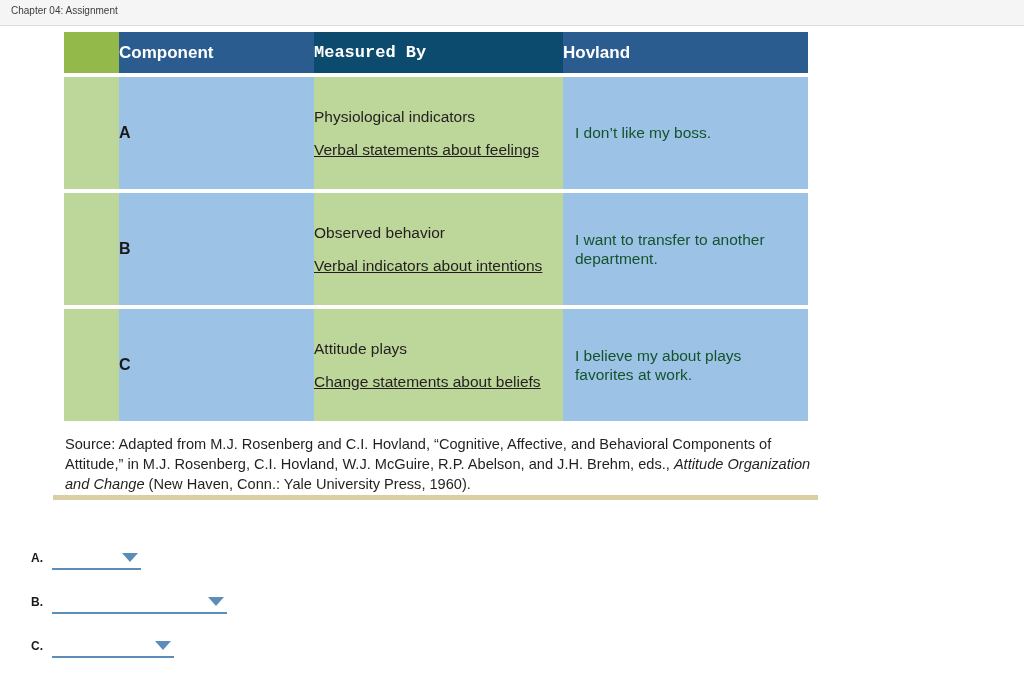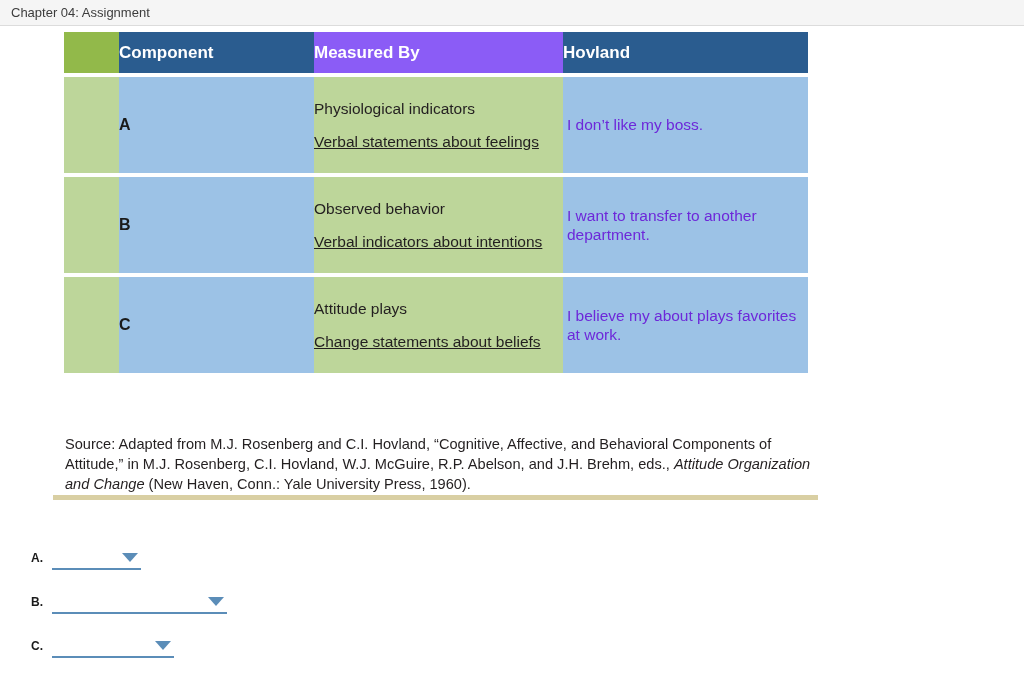--- a/index.html
+++ b/index.html
@@ -13,21 +13,21 @@
   }
   
   #topbar{
     position:absolute;left:0;top:0;width:1024px;height:26px;
     background:#f5f5f5;
     border-bottom:1px solid #dcdcdc;
     box-sizing:border-box;
   }
   #topbar .title{
     position:absolute;left:11px;top:5px;
-    font-size:13px;color:#3c3c3c;white-space:nowrap;
+    font-size:10px;color:#3c3c3c;white-space:nowrap;
   }
 
   
   #figure{
     position:absolute;left:64px;top:28px;width:744px;
   }
   table.exhibit{
     border-collapse:separate;
     border-spacing:0 4px;
     width:744px;
@@ -39,32 +39,32 @@
   }
   
   col.c-spacer{width:55px;}
   col.c-comp{width:195px;}
   col.c-meas{width:249px;}
   col.c-exam{width:245px;}
 
   thead td{height:41px;}
   .h-green{background:#92b94a;}
   .h-blue{background:#2a5c8f;color:#ffffff;font-weight:bold;font-size:17px;}
-  .h-green-lbl{background:#8b5cf6;color:#ffffff;font-weight:bold;font-size:17px;}
+  .h-green-lbl{background:#0c4a6e;color:#ffffff;font-weight:bold;font-size:17px;font-family:Liberation Mono, monospace;}
 
   .b-spacer{background:#bdd69a;}
   .b-blue{background:#9cc2e6;}
   .b-green{background:#bdd69a;}
 
-  tbody tr td{height:96px;}
+  tbody tr td{height:112px;}
   .letter{font-weight:bold;font-size:16px;color:#1a1a1a;}
   .meas{font-size:15.5px;line-height:1.25;color:#231f20;}
   .meas .l1{display:block;margin-bottom:13px;}
   .meas .l2{display:block;text-decoration:underline;}
-  .exam{font-size:15.5px;line-height:1.25;color:#6d28d9;padding:0 4px;}
+  .exam{font-size:15.5px;line-height:1.25;color:#14532d;padding:0 12px;}
 
   
   #source{
     position:absolute;left:65px;top:435px;width:752px;
     font-size:14.6px;line-height:1.37;color:#231f20;
   }
   #source i{font-style:italic;}
 
   
   #divider{

